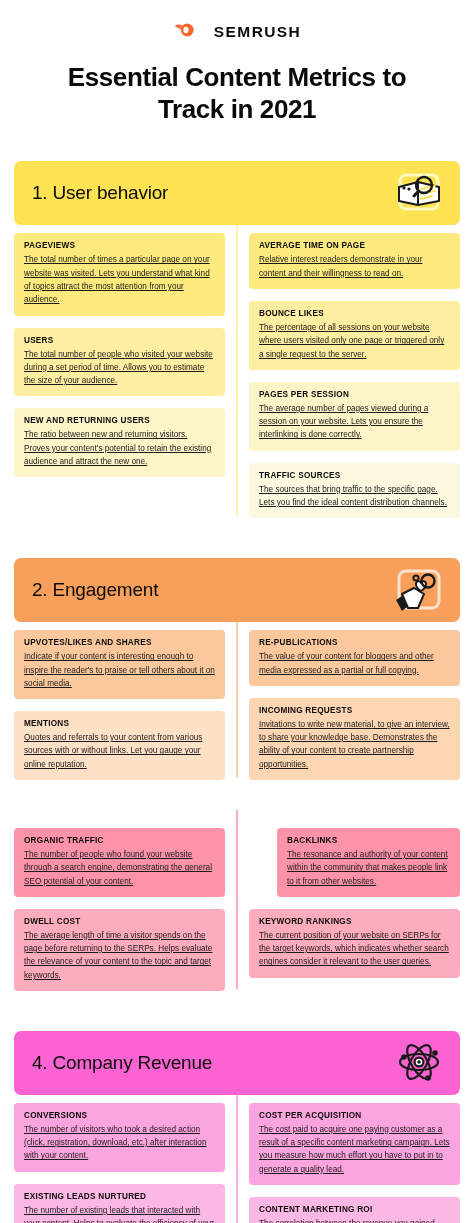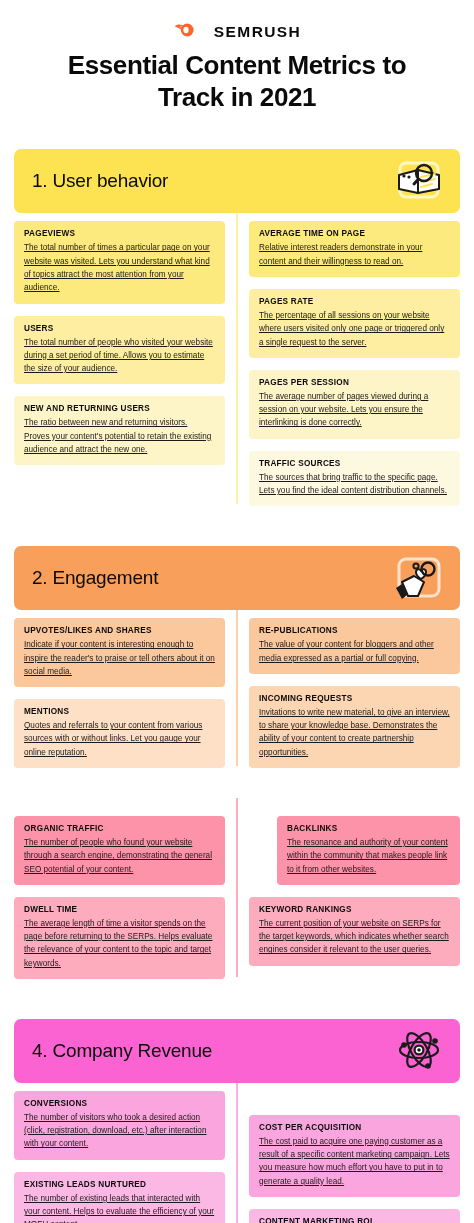--- a/index.html
+++ b/index.html
@@ -22,21 +22,21 @@
 
   
   .header {
     padding: 22px 20px 20px 20px;
     text-align: center;
   }
   .brand-logo {
     display: inline-flex;
     align-items: center;
     gap: 19px;
-    margin-bottom: 8px;
+    margin-bottom: 20px;
   }
   .brand-mark { display: block; }
   .brand-word {
     font-size: 15.5px;
     font-weight: bold;
     letter-spacing: 1.4px;
     color: #0b0a0a;
   }
   .page-title {
     font-size: 26px;
@@ -172,21 +172,21 @@
                 <div class="card-title">NEW AND RETURNING USERS</div>
                 <div class="card-text">The ratio between new and returning visitors. Proves your content's potential to retain the existing audience and attract the new one.</div>
               </div>
             </div>
             <div class="col col-right">
               <div class="card" style="background: rgb(252, 234, 126);">
                 <div class="card-title">AVERAGE TIME ON PAGE</div>
                 <div class="card-text">Relative interest readers demonstrate in your content and their willingness to read on.</div>
               </div>
               <div class="card" style="background: rgb(253, 238, 161);">
-                <div class="card-title">PAGES RATE</div>
+                <div class="card-title">BOUNCE LIKES</div>
                 <div class="card-text">The percentage of all sessions on your website where users visited only one page or triggered only a single request to the server.</div>
               </div>
               <div class="card" style="background: rgb(253, 244, 200);">
                 <div class="card-title">PAGES PER SESSION</div>
                 <div class="card-text">The average number of pages viewed during a session on your website. Lets you ensure the interlinking is done correctly.</div>
               </div>
               <div class="card" style="background: rgb(253, 248, 224);">
                 <div class="card-title">TRAFFIC SOURCES</div>
                 <div class="card-text">The sources that bring traffic to the specific page. Lets you find the ideal content distribution channels.</div>
               </div>
@@ -237,21 +237,21 @@
       <div class="section">
         <div class="section-inner">
           <div class="columns">
             <div class="divider" style="background: rgb(252, 93, 126);"></div>
             <div class="col col-left">
               <div class="card" style="background: rgb(253, 147, 169);">
                 <div class="card-title">ORGANIC TRAFFIC</div>
                 <div class="card-text">The number of people who found your website through a search engine, demonstrating the general SEO potential of your content.</div>
               </div>
               <div class="card" style="background: rgb(253, 172, 190);">
-                <div class="card-title">DWELL TIME</div>
+                <div class="card-title">DWELL COST</div>
                 <div class="card-text">The average length of time a visitor spends on the page before returning to the SERPs. Helps evaluate the relevance of your content to the topic and target keywords.</div>
               </div>
             </div>
             <div class="col col-right">
               <div class="card" style="background: rgb(253, 147, 169); margin-left: 28px;">
                 <div class="card-title">BACKLINKS</div>
                 <div class="card-text">The resonance and authority of your content within the community that makes people link to it from other websites.</div>
               </div>
               <div class="card" style="background: rgb(253, 172, 190);">
                 <div class="card-title">KEYWORD RANKINGS</div>
@@ -286,21 +286,21 @@
               <div class="card" style="background: rgb(251, 165, 222);">
                 <div class="card-title">CONVERSIONS</div>
                 <div class="card-text">The number of visitors who took a desired action (click, registration, download, etc.) after interaction with your content.</div>
               </div>
               <div class="card" style="background: rgb(252, 184, 229);">
                 <div class="card-title">EXISTING LEADS NURTURED</div>
                 <div class="card-text">The number of existing leads that interacted with your content. Helps to evaluate the efficiency of your MOFU content.</div>
               </div>
             </div>
             <div class="col col-right">
-              <div class="card" style="background: rgb(251, 165, 222); margin-top: 24px;">
+              <div class="card" style="background: rgb(251, 165, 222);">
                 <div class="card-title">COST PER ACQUISITION</div>
                 <div class="card-text">The cost paid to acquire one paying customer as a result of a specific content marketing campaign. Lets you measure how much effort you have to put in to generate a quality lead.</div>
               </div>
               <div class="card" style="background: rgb(252, 184, 229);">
                 <div class="card-title">CONTENT MARKETING ROI</div>
                 <div class="card-text">The correlation between the revenue you gained from content and what you spent on content production and distribution. Shows if your content marketing efforts are paying off.</div>
               </div>
             </div>
           </div>
         </div>

